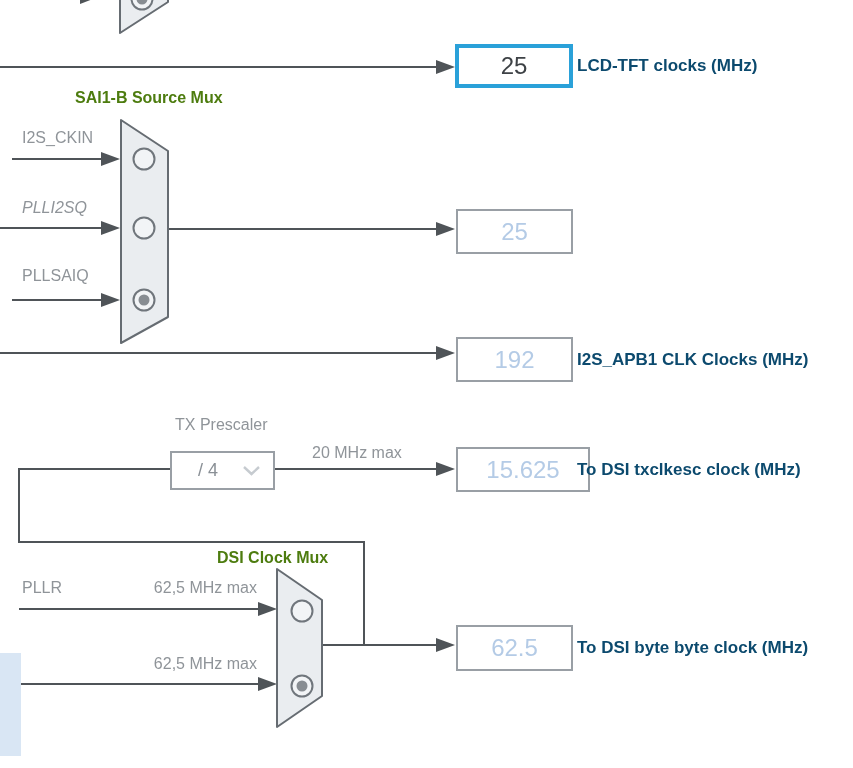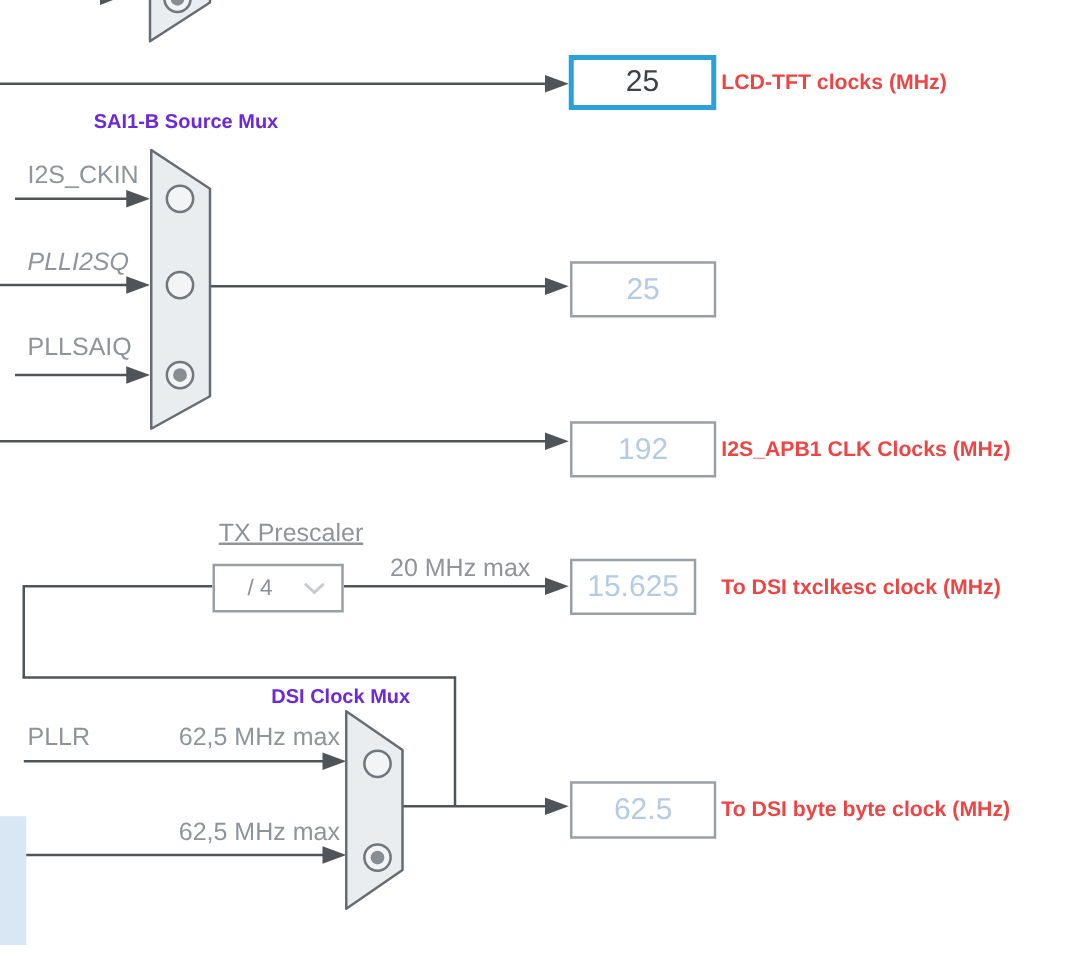--- a/index.html
+++ b/index.html
@@ -3,33 +3,33 @@
 <meta charset="utf-8">
 <style>
   html,body { margin:0; padding:0; background:#fff; }
   #canvas {
     position:relative; width:853px; height:768px; overflow:hidden;
     background:#ffffff;
     font-family:"Liberation Sans", sans-serif;
   }
   #wires { position:absolute; left:0; top:0; }
 
-  .lbl { position:absolute; font-size:20px; color:#8f9499; white-space:nowrap; }
-  .mux-title { position:absolute; font-size:16px; font-weight:bold; color:#6d28d9; white-space:nowrap; }
+  .lbl { position:absolute; font-size:16px; color:#8f9499; white-space:nowrap; }
+  .mux-title { position:absolute; font-size:16px; font-weight:bold; color:#4d7c0f; white-space:nowrap; }
 
   .vbox {
     position:absolute; box-sizing:border-box; background:#ffffff;
     border:2px solid #999fa5; display:flex; align-items:center; justify-content:center;
     font-size:24px; color:#b4cbe6; white-space:nowrap;
   }
   .vbox.hl { border:4px solid #2aa1d9; color:#3e4246; }
 
   .obl {
     position:absolute; left:577px; display:flex; align-items:center;
-    font-size:17px; font-weight:bold; color:#ef4444; white-space:nowrap;
+    font-size:17px; font-weight:bold; color:#0c4a6e; white-space:nowrap;
   }
 
   .dropdown {
     position:absolute; left:170px; top:451px; width:105px; height:39px;
     box-sizing:border-box; border:2px solid #999fa5; background:#fff;
     display:flex; align-items:center; justify-content:space-between;
     padding:0 13px 0 26px; cursor:pointer;
   }
   .dropdown .dval { font-size:18px; color:#8a9096; }
 
@@ -101,27 +101,27 @@
   <div class="lbl" style="left:22px; top:267px;">PLLSAIQ</div>
 
   <div class="vbox hl" style="left:455px; top:44px; width:118px; height:44px;">25</div>
   <div class="obl" style="top:44px; height:44px;">LCD-TFT clocks (MHz)</div>
 
   <div class="vbox" style="left:456px; top:209px; width:117px; height:45px;">25</div>
 
   <div class="vbox" style="left:456px; top:337px; width:117px; height:45px;">192</div>
   <div class="obl" style="top:337px; height:45px;">I2S_APB1 CLK Clocks (MHz)</div>
 
-  <div class="vbox" style="left:456px; top:447px; width:101px; height:45px;">15.625</div>
+  <div class="vbox" style="left:456px; top:447px; width:134px; height:45px;">15.625</div>
   <div class="obl" style="top:447px; height:45px;">To DSI txclkesc clock (MHz)</div>
 
   <div class="vbox" style="left:456px; top:625px; width:117px; height:46px;">62.5</div>
   <div class="obl" style="top:625px; height:46px;">To DSI byte byte clock (MHz)</div>
 
-  <div class="lbl" style="left:175px; top:416px;text-decoration:underline;">TX Prescaler</div>
+  <div class="lbl" style="left:175px; top:416px;">TX Prescaler</div>
   <div class="dropdown">
     <span class="dval">/ 4</span>
     <svg width="17" height="10" viewBox="0 0 17 10">
       <polyline points="1,1 8.5,8 16,1" fill="none" stroke="#c6cbd0" stroke-width="2.4"></polyline>
     </svg>
   </div>
   <div class="lbl" style="left:312px; top:444px;">20 MHz max</div>
 
   <div class="mux-title" style="left:217px; top:549px;">DSI Clock Mux</div>
   <div class="lbl" style="left:22px; top:579px;">PLLR</div>

